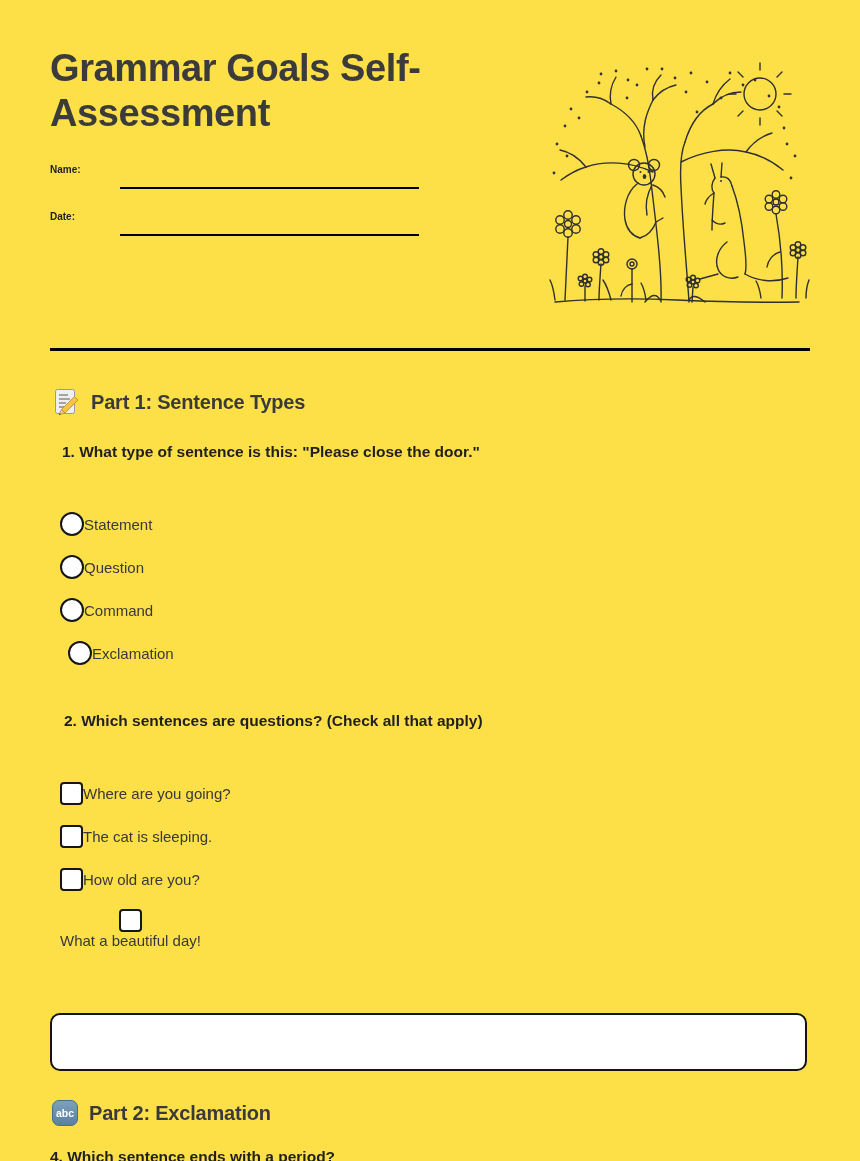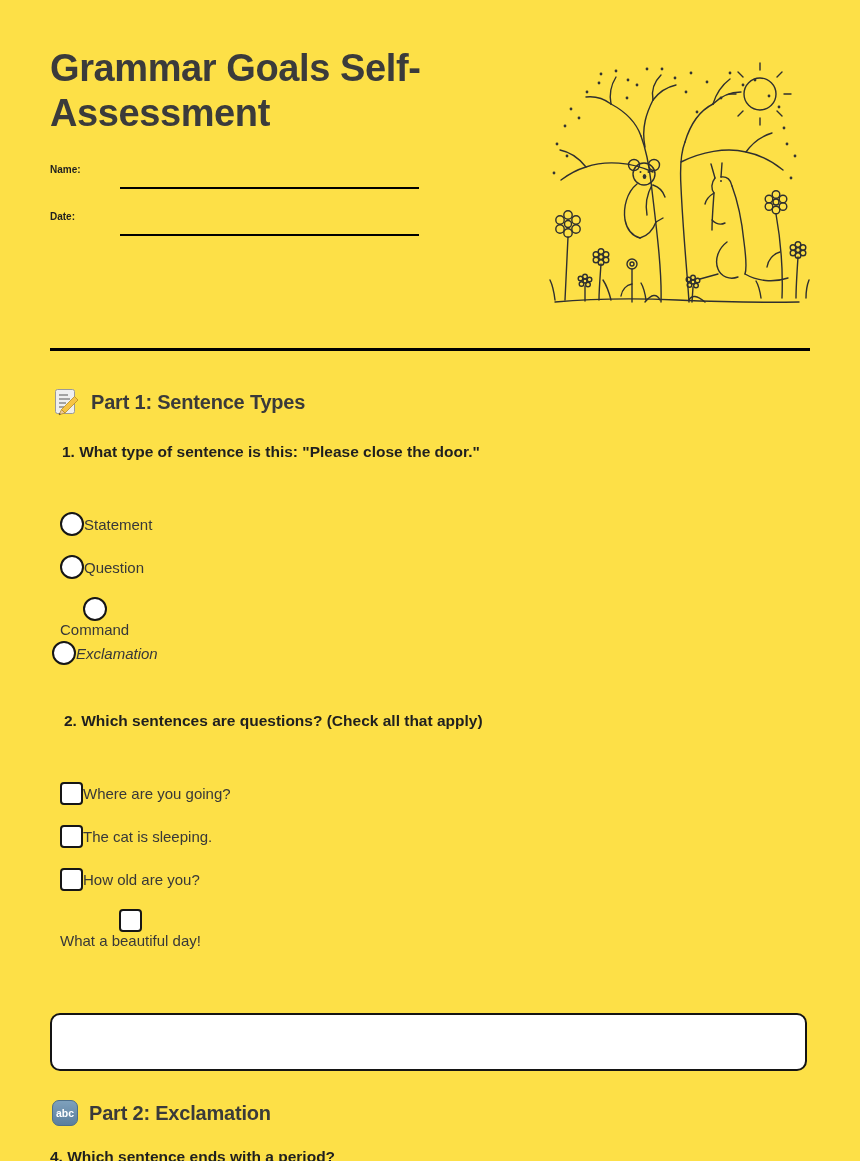--- a/index.html
+++ b/index.html
@@ -211,25 +211,25 @@
   <p class="abs question" style="left:50px;top:443px;margin-left:12px;">1. What type of sentence is this: "Please close the door."</p>
 
   <div class="abs opt-row" style="left:60px;top:511px;">
     <span class="radio"></span>
     <span class="opt-label">Statement</span>
   </div>
   <div class="abs opt-row" style="left:60px;top:554px;justify-content:flex-end;">
     <span class="radio"></span>
     <span class="opt-label">Question</span>
   </div>
-  <div class="abs opt-row" style="left:60px;top:597px;flex-direction:column;">
+  <div class="abs opt-row" style="left:60px;top:597px;">
     <span class="radio"></span>
     <span class="opt-label">Command</span>
   </div>
-  <div class="abs opt-row" style="left:52px;top:640px;font-style:italic;">
+  <div class="abs opt-row" style="left:68px;top:640px;">
     <span class="radio"></span>
     <span class="opt-label">Exclamation</span>
   </div>
 
   <p class="abs question" style="left:50px;top:712px;margin-left:14px;">2. Which sentences are questions? (Check all that apply)</p>
 
   <div class="abs opt-row" style="left:60px;top:823px;">
     <span class="checkbox"></span>
     <span class="opt-label">The cat is sleeping.</span>
   </div>

